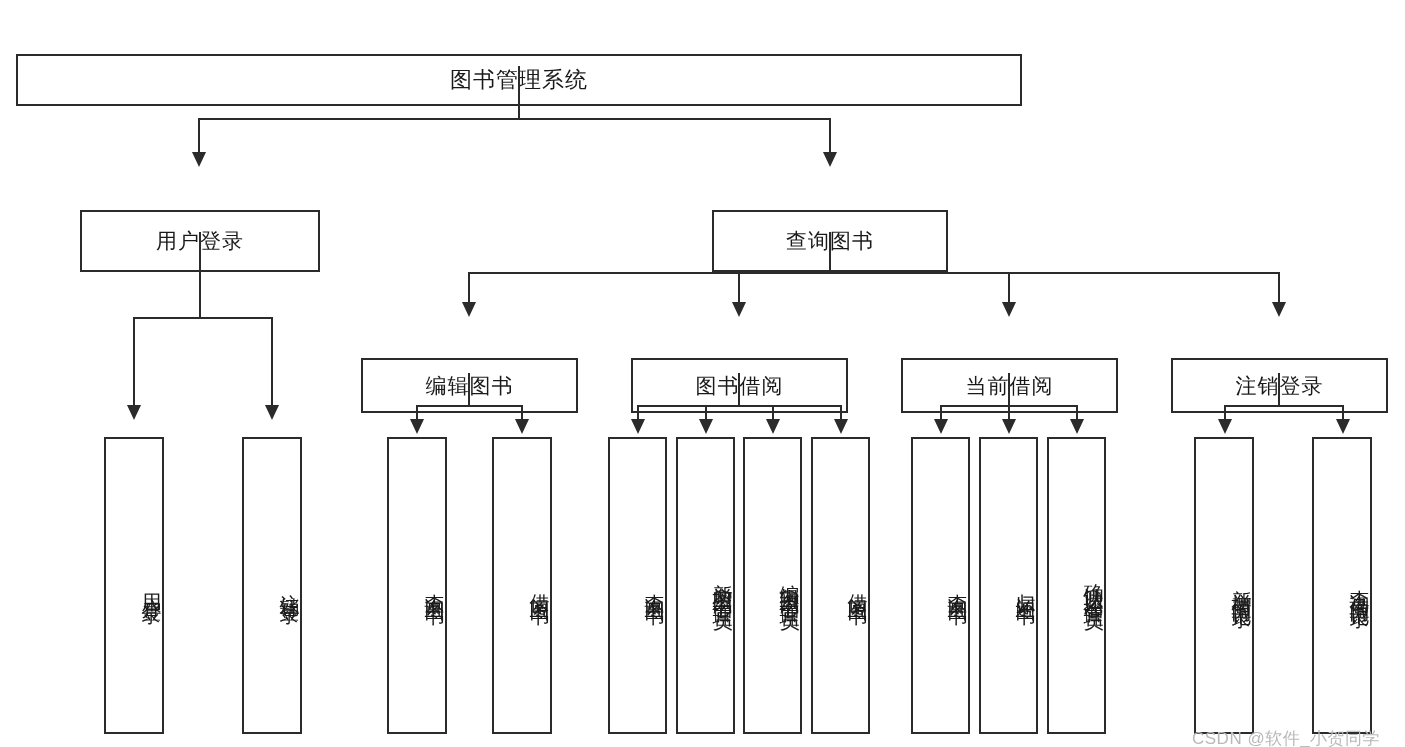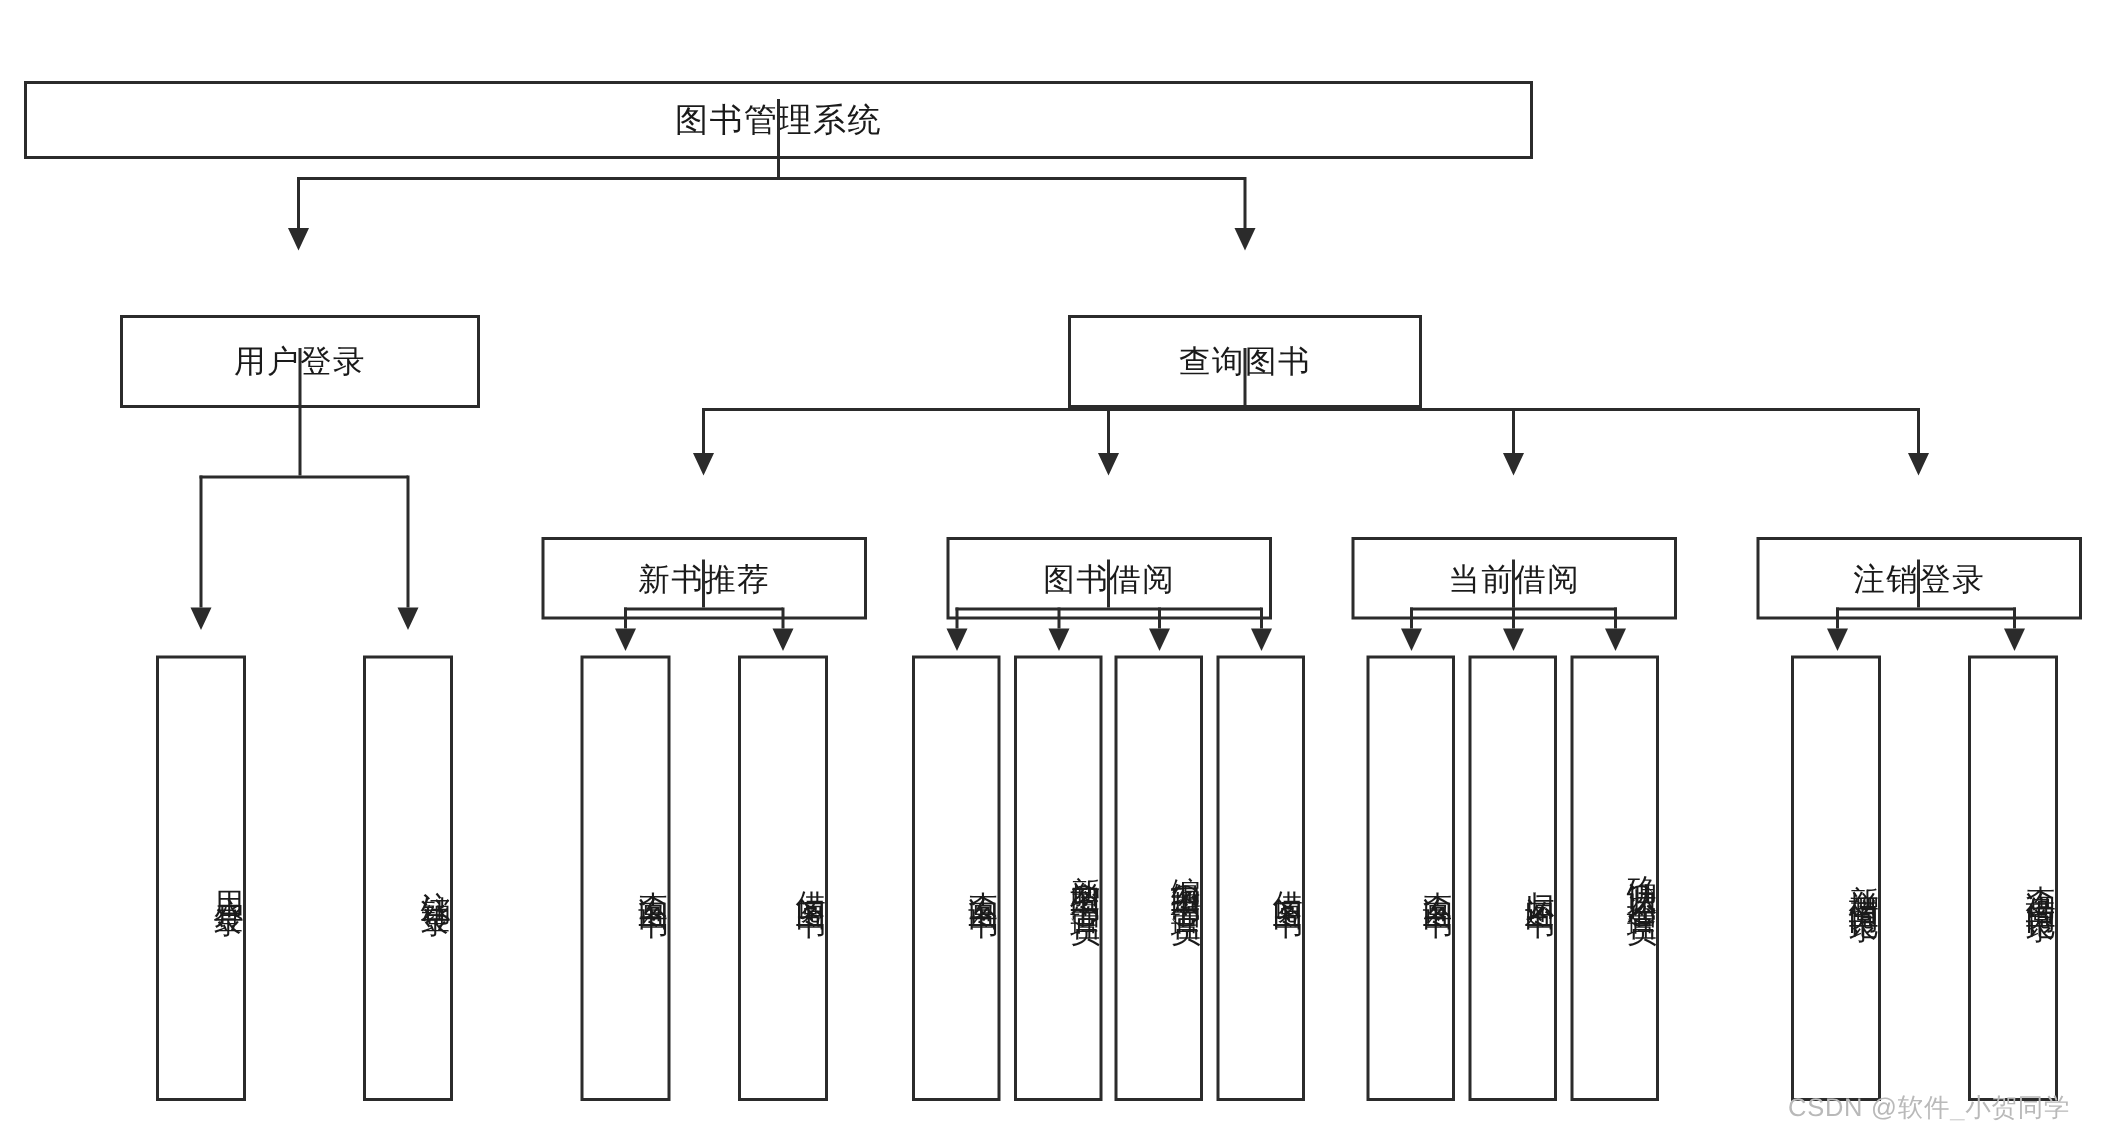--- a/index.html
+++ b/index.html
@@ -116,21 +116,21 @@
   <div class="edge vline" style="left:738px; top:272px; width:2px; height:30px;"></div>
   <div class="arrow" style="left:732px; top:302px;"></div>
 
   <div class="edge vline" style="left:1008px; top:272px; width:2px; height:30px;"></div>
   <div class="arrow" style="left:1002px; top:302px;"></div>
 
   <div class="edge vline" style="left:1278px; top:272px; width:2px; height:30px;"></div>
   <div class="arrow" style="left:1272px; top:302px;"></div>
 
   <div class="node h" style="left:361px; top:318px; width:217px; height:55px;">
-    <span>新书推荐</span>
+    <span>编辑图书</span>
   </div>
   <div class="node h" style="left:901px; top:318px; width:217px; height:55px;">
     <span>当前借阅</span>
   </div>
   <div class="node h" style="left:631px; top:318px; width:217px; height:55px;">
     <span>图书借阅</span>
   </div>
   <div class="node h" style="left:1171px; top:318px; width:217px; height:55px;">
     <span>注销登录</span>
   </div>

